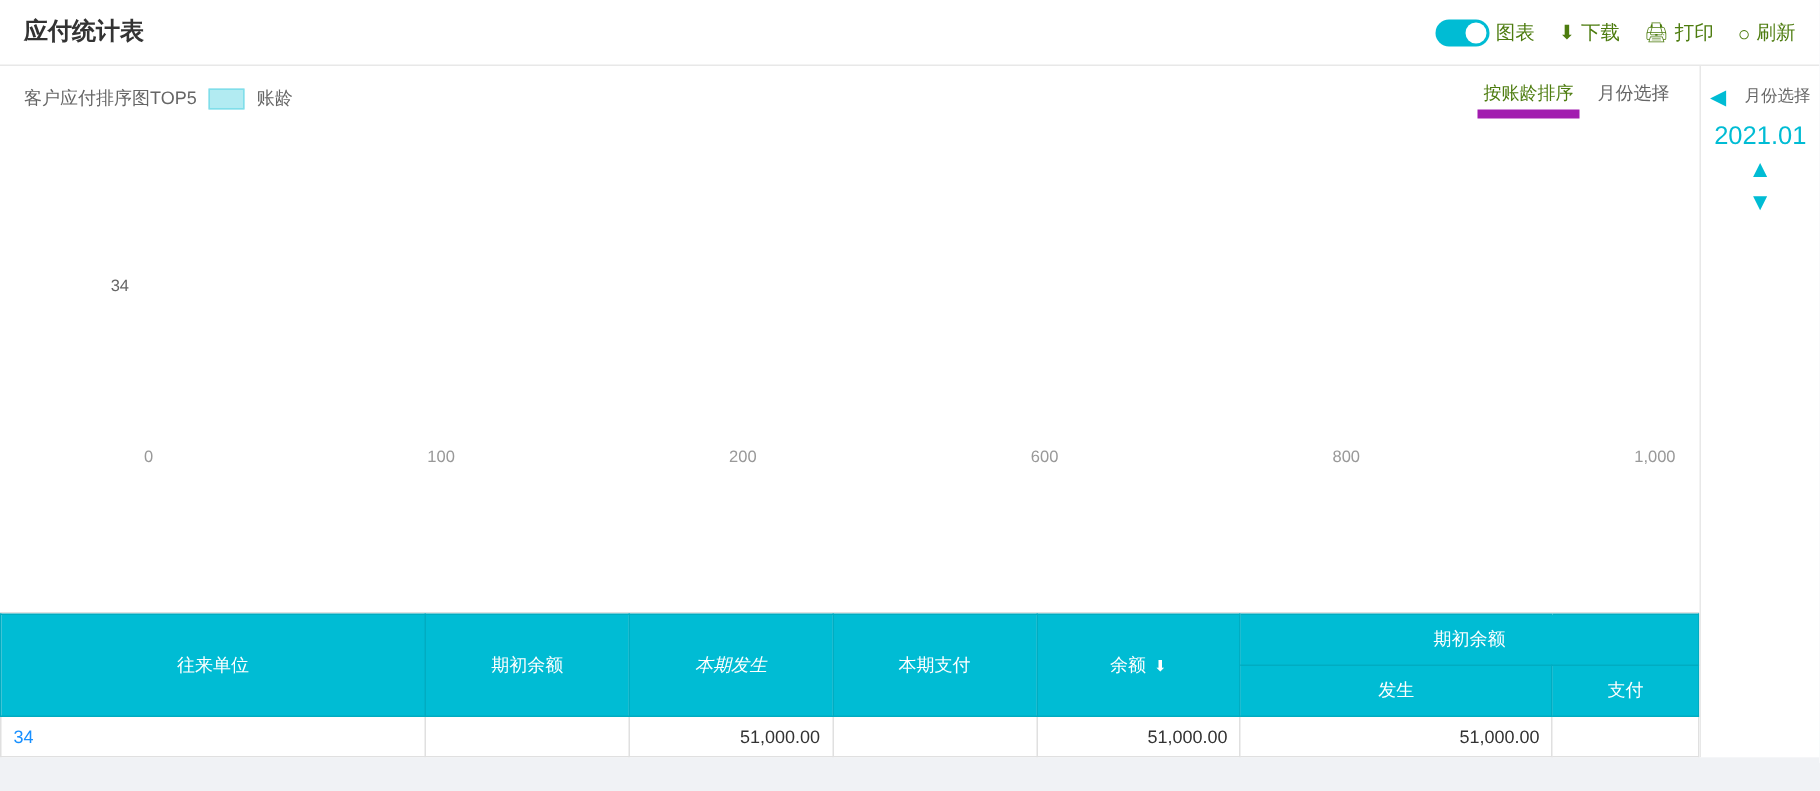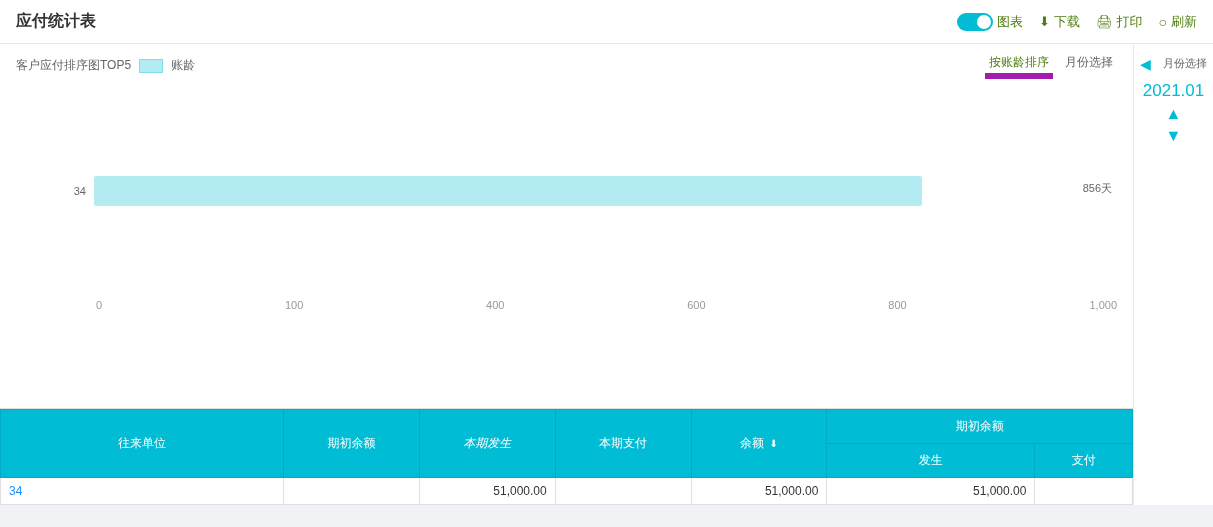--- a/index.html
+++ b/index.html
@@ -106,31 +106,27 @@
           <span class="sort-btn">月份选择</span>
         </div>
       </div>
 
       <div class="chart-area">
         <div class="bar-chart">
           <div class="chart-bars">
 
             <div class="bar-row" style="position:relative; height:40px; display:flex; align-items:center; padding-left:38px;">
               <span class="bar-label" style="position:absolute; left:0; font-size:11px; color:#666;">34</span>
-              <div style="position:relative; width:calc(100% - 60px);">
-                <div class="bar-fill" style="width:86%; height:30px; background:#b2ebf2;"></div>
-                <span style="position:absolute; right:-55px; top:5px; font-size:11px; color:#666;">856天</span>
-              </div>
             </div>
           </div>
 
           <div class="x-axis" style="margin-top: 8px;">
             <span class="x-label">0</span>
             <span class="x-label">100</span>
-            <span class="x-label">400</span>
+            <span class="x-label">200</span>
             <span class="x-label">600</span>
             <span class="x-label">800</span>
             <span class="x-label">1,000</span>
           </div>
         </div>
       </div>
 
       <div class="table-section">
         <table class="data-table">
           <thead>

